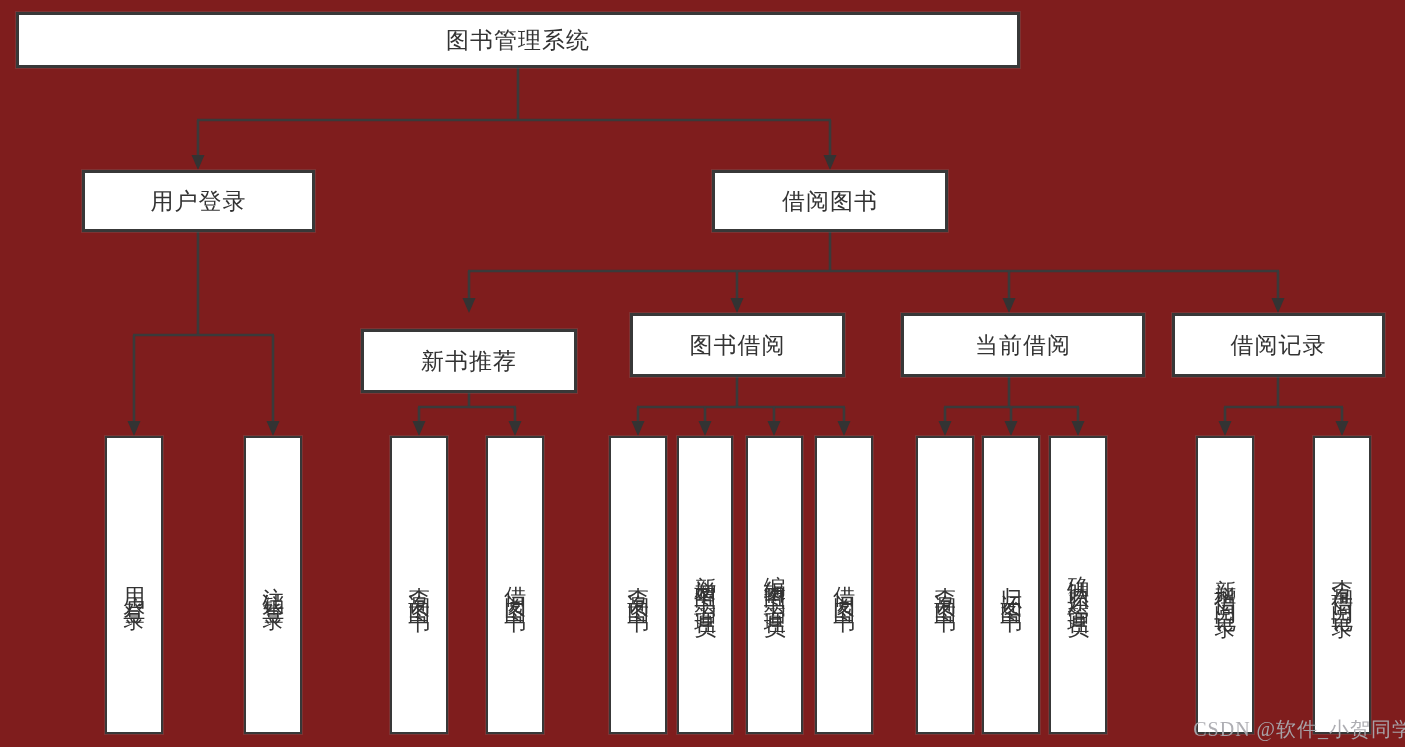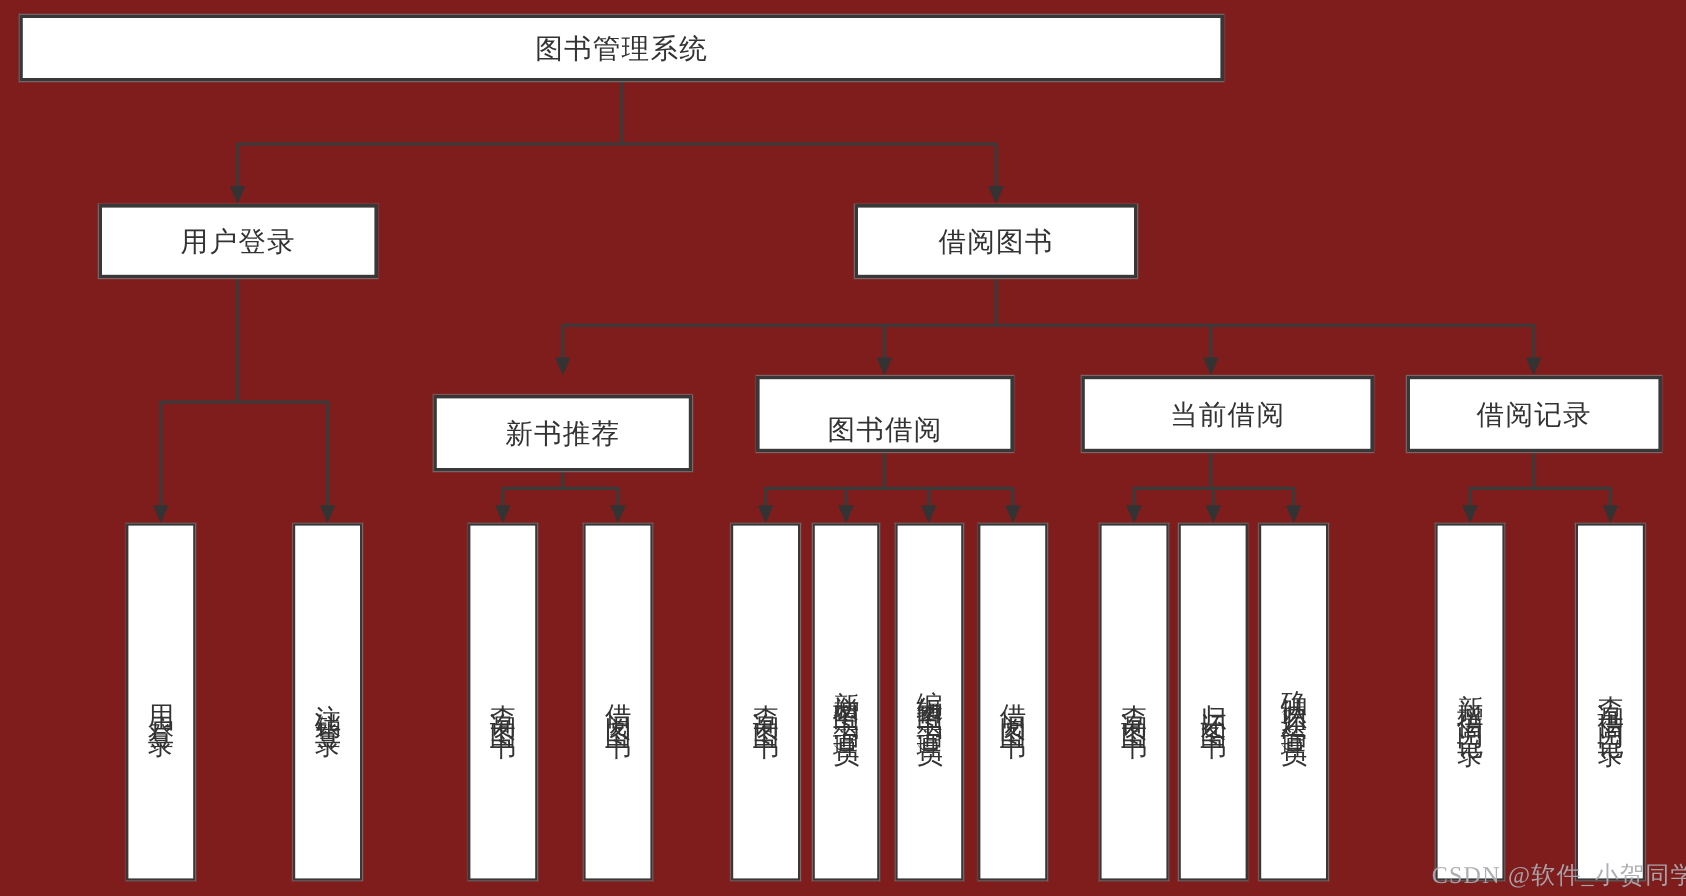--- a/index.html
+++ b/index.html
@@ -148,21 +148,21 @@
   <div class="node h-node" style="left:82px; top:170px; width:233px; height:62px;">
     <span>用户登录</span>
   </div>
   <div class="node h-node" style="left:712px; top:170px; width:236px; height:62px;">
     <span>借阅图书</span>
   </div>
 
   <div class="node h-node" style="left:361px; top:329px; width:216px; height:64px;">
     <span>新书推荐</span>
   </div>
-  <div class="node h-node" style="left:630px; top:313px; width:215px; height:64px;align-items:flex-end;">
+  <div class="node h-node" style="left:630px; top:313px; width:215px; height:64px;">
     <span>图书借阅</span>
   </div>
   <div class="node h-node" style="left:901px; top:313px; width:244px; height:64px;">
     <span>当前借阅</span>
   </div>
   <div class="node h-node" style="left:1172px; top:313px; width:213px; height:64px;">
     <span>借阅记录</span>
   </div>
 
   <div class="node v-node" style="left:105px; top:436px; width:58px; height:298px;">

